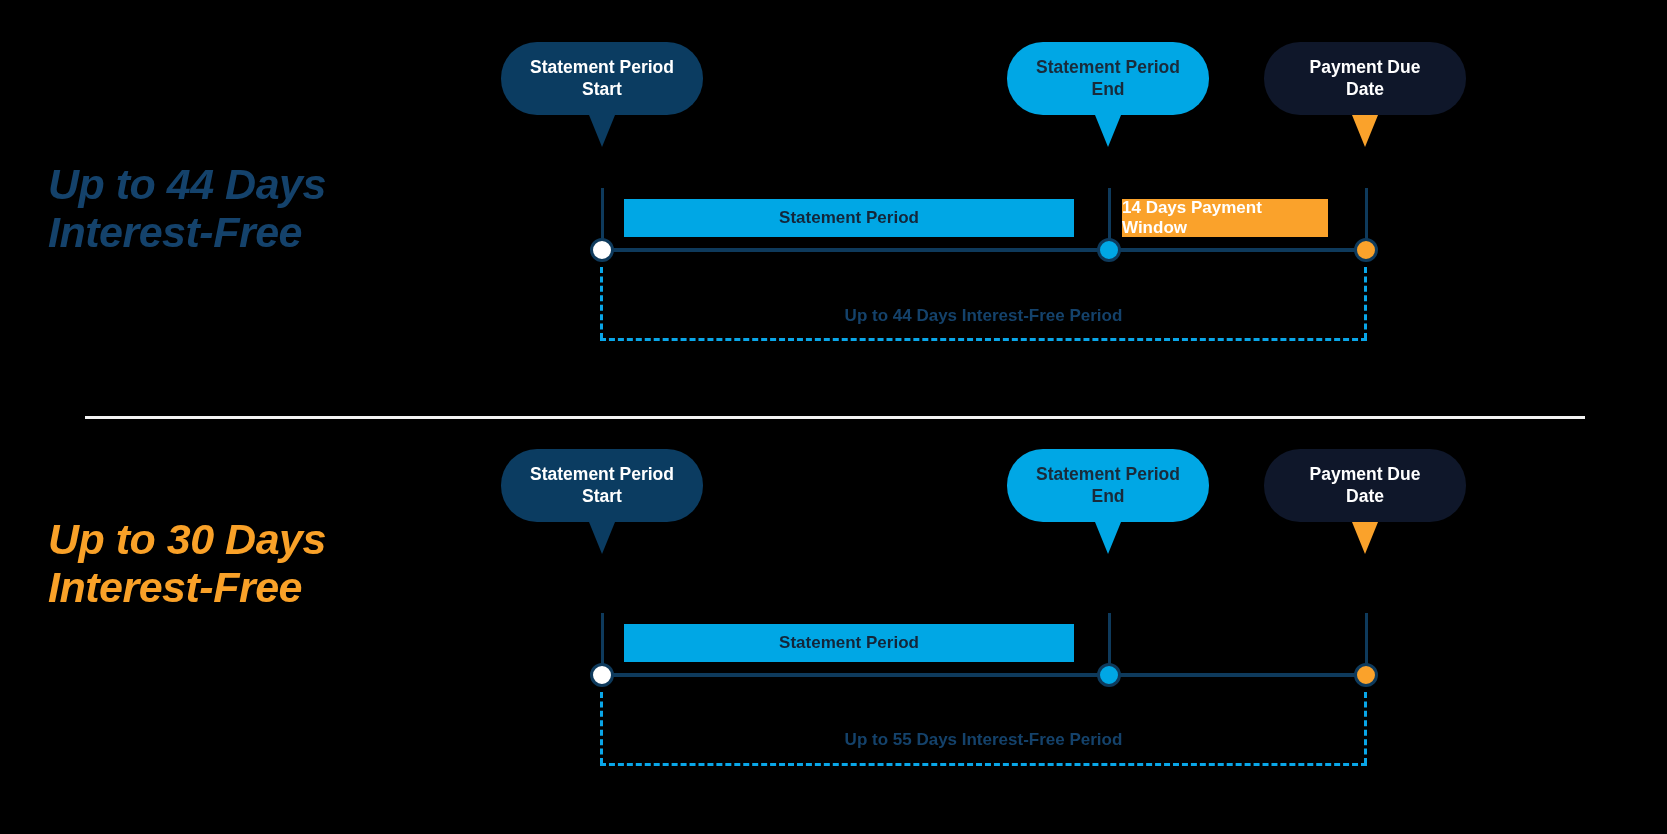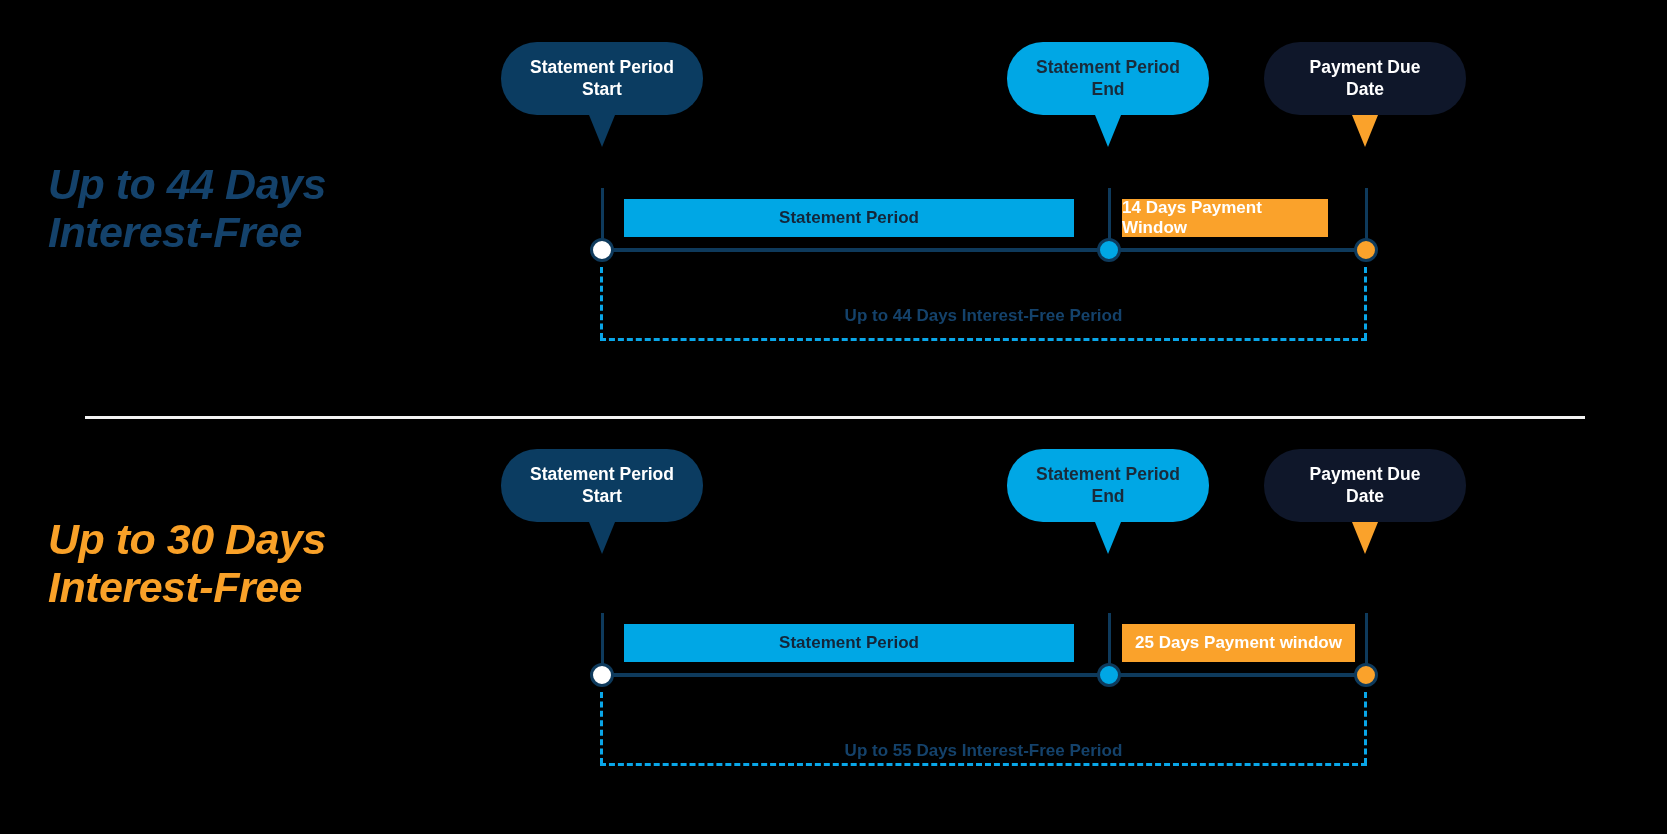--- a/index.html
+++ b/index.html
@@ -221,29 +221,26 @@
       <span class="tail"></span>
     </div>
 
     <div class="tick" style="left:601px; top:196px; height:62px;"></div>
     <div class="tick" style="left:1108px; top:196px; height:62px;"></div>
     <div class="tick" style="left:1365px; top:196px; height:62px;"></div>
 
     <div class="bar bar-cyan" style="left:624px; top:207px; width:450px;">
       <span>Statement Period</span>
     </div>
-    <div class="bar bar-orange" style="left:1122px; top:207px; width:233px;">
-      <span>25 Days Payment window</span>
-    </div>
 
     <div class="axis" style="left:595px; top:256px; width:777px;"></div>
 
     <div class="node node-white" style="left:602px;  top:258px;"></div>
     <div class="node node-cyan" style="left:1109px; top:258px;"></div>
     <div class="node node-orange" style="left:1366px; top:258px;"></div>
 
     <div class="bracket-side" style="left:600px;  top:275px; height:72px;"></div>
     <div class="bracket-side" style="left:1364px; top:275px; height:72px;"></div>
     <div class="bracket-bottom" style="left:600px;  top:346px; width:767px;"></div>
-    <div class="bracket-label" style="left:600px;  top:324px; width:767px;">Up to 55 Days Interest-Free Period</div>
+    <div class="bracket-label" style="left:600px;  top:313px; width:767px;">Up to 55 Days Interest-Free Period</div>
   </div>
 
 </div>
 
 </body></html>

